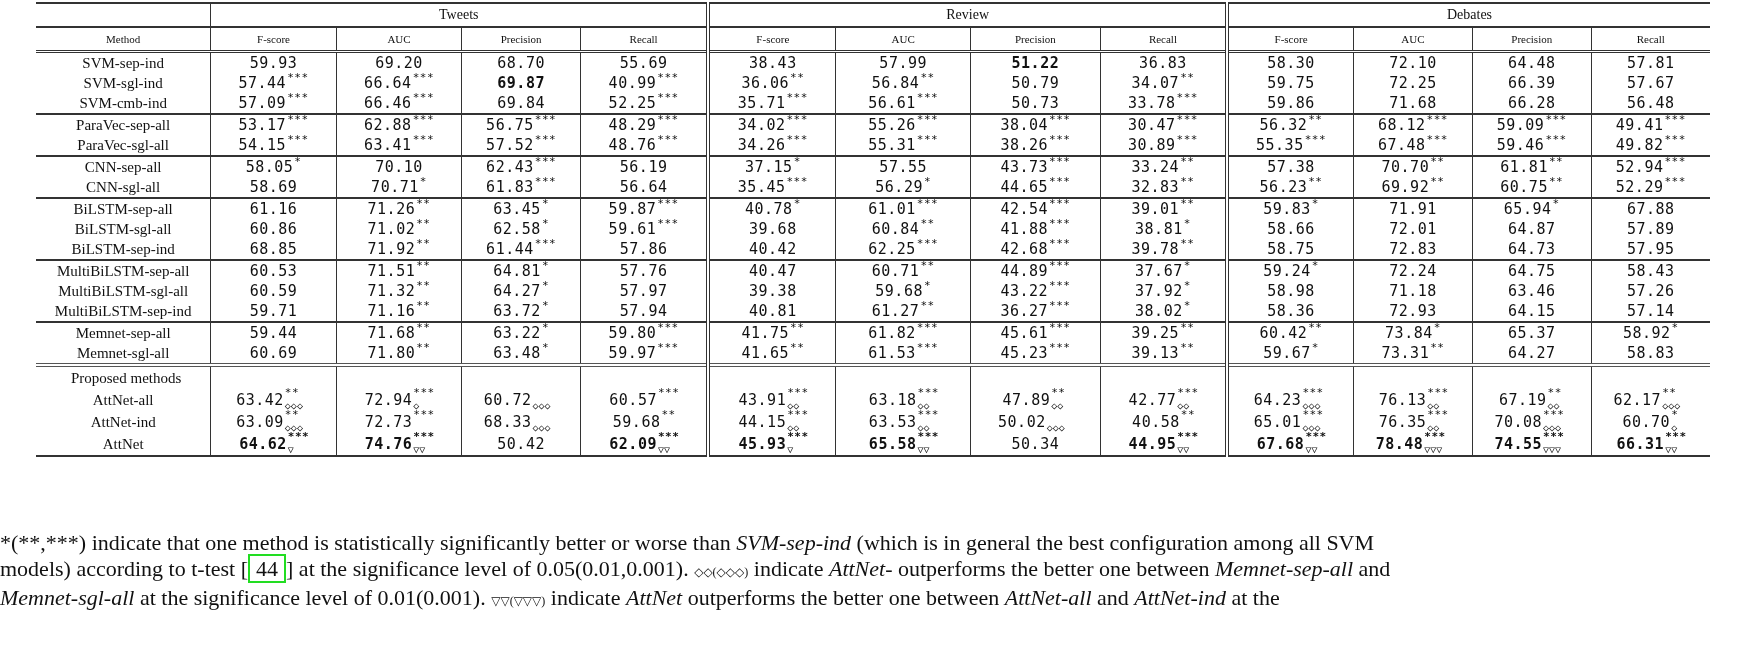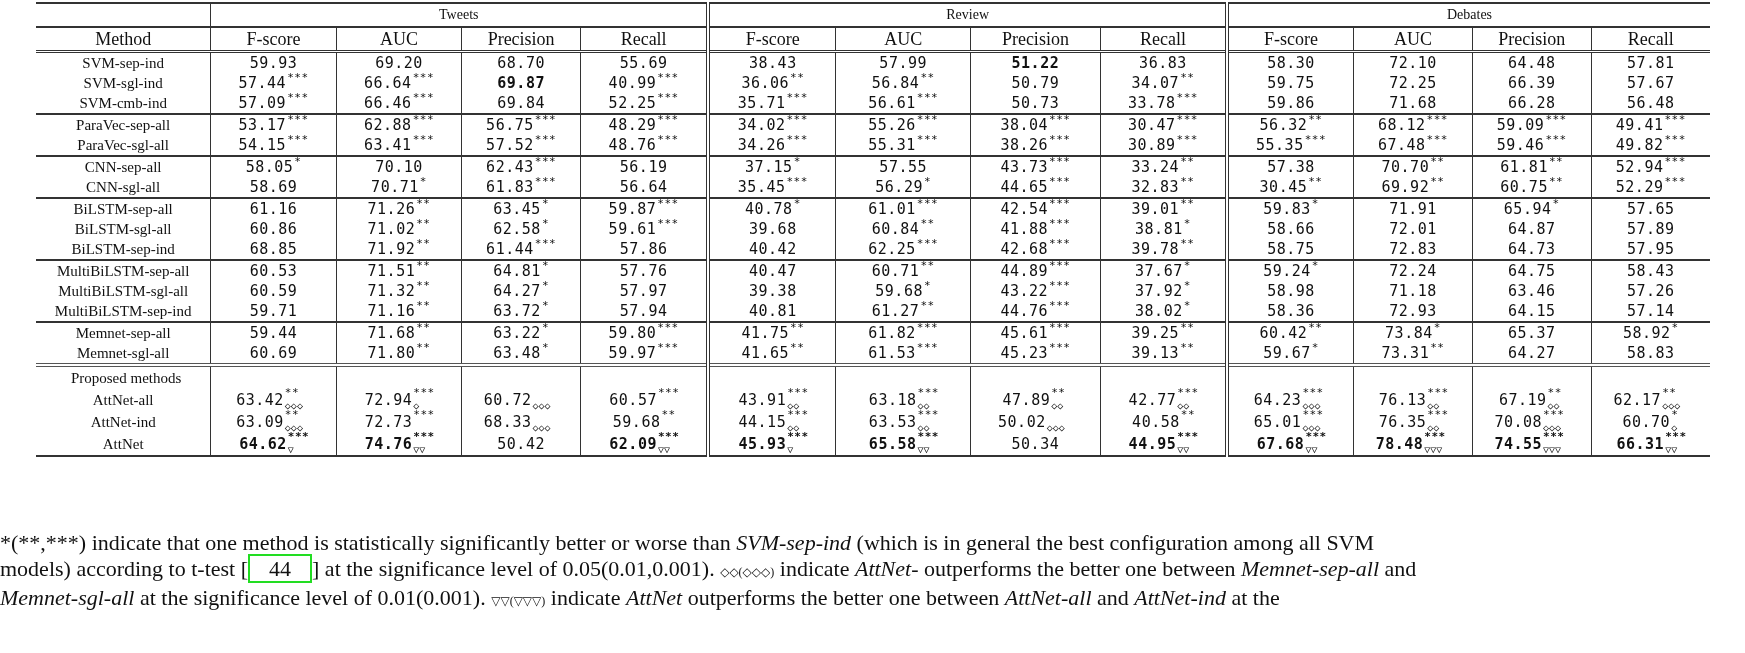--- a/index.html
+++ b/index.html
@@ -1,40 +1,40 @@
 <!DOCTYPE html>
 <html><head>
 <meta charset="utf-8">
 <style>
   html, body { margin:0; padding:0; background:#ffffff; }
   body { width:1745px; height:653px; overflow:hidden; position:relative; font-family:"Liberation Serif", serif; color:#111; }
   table.res { position:absolute; left:36px; top:2px; width:1674px; border-collapse:collapse; table-layout:fixed; }
   table.res td, table.res th { padding:0; text-align:center; white-space:nowrap; font-weight:normal; }
   th.grp { font-family:"Liberation Serif", serif; font-size:14px; height:22px; border-bottom:2px solid #333; }
-  th.col { font-family:"Liberation Serif", serif; font-size:18px; height:22px; border-bottom:3px double #333; }
+  th.col { font-family:"Liberation Serif", serif; font-size:11px; height:22px; border-bottom:3px double #333; }
   td.meth { font-family:"Liberation Serif", serif; font-size:15px; }
   td.val { font-family:"DejaVu Sans Mono","Liberation Mono", monospace; font-size:15px; letter-spacing:0.5px; }
   tr.r td { height:20px; line-height:20px; }
   tr.prop td { height:22px; line-height:18px; }
   .vl { border-left:1px solid #333; }
   .dbl { border-left:4px double #333; }
   .topline { border-top:2px solid #333; }
   .dashtop { border-top:4px double #555; }
   .bottomline { border-bottom:2px solid #333; }
   .toprule { border-top:2px solid #333; }
   .b { font-weight:bold; }
   sup.st { font-size:11px; vertical-align:7px; margin-left:1px; line-height:0; }
   .stack { display:inline-block; position:relative; vertical-align:top; line-height:0; width:0; }
   .sup2 { position:absolute; left:1px; top:-4px; font-size:11px; line-height:11px; }
   .sub2 { position:absolute; left:1px; top:10px; font-size:10px; line-height:10px; letter-spacing:0; }
   td.plabel { text-align:left; padding-left:6px !important; font-family:"Liberation Serif", serif; font-size:15px; }
   td.pmeth { font-family:"Liberation Serif", serif; font-size:15px; }
   .caption { position:absolute; left:0; top:530px; width:1745px; font-family:"Liberation Serif", serif; font-size:22px; line-height:26px; }
   .caption i { font-style:italic; }
-  .cite { border:2px solid #22dd22; padding:0 19px; }
+  .cite { border:2px solid #22dd22; padding:0 6px; }
   .smallsym { font-size:12px; }
 </style>
 </head>
 <body>
 
 <table class="res toprule">
   <colgroup>
     <col style="width:156px">
     <col style="width:112px">
       <col style="width:112px">
@@ -166,39 +166,39 @@
       <tr class="r">
         <td class="meth">CNN-sgl-all</td>
         <td class="val vl"><span>58.69</span></td>
         <td class="val vl"><span>70.71</span><sup class="st">*</sup></td>
         <td class="val vl"><span>61.83</span><sup class="st">***</sup></td>
         <td class="val vl"><span>56.64</span></td>
         <td class="val dbl"><span>35.45</span><sup class="st">***</sup></td>
         <td class="val vl"><span>56.29</span><sup class="st">*</sup></td>
         <td class="val vl"><span>44.65</span><sup class="st">***</sup></td>
         <td class="val vl"><span>32.83</span><sup class="st">**</sup></td>
-        <td class="val dbl"><span>30.45</span><sup class="st">**</sup></td>
+        <td class="val dbl"><span>56.23</span><sup class="st">**</sup></td>
         <td class="val vl"><span>69.92</span><sup class="st">**</sup></td>
         <td class="val vl"><span>60.75</span><sup class="st">**</sup></td>
         <td class="val vl"><span>52.29</span><sup class="st">***</sup></td>
       </tr>
       <tr class="r">
         <td class="meth topline">BiLSTM-sep-all</td>
         <td class="val vl topline"><span>61.16</span></td>
         <td class="val vl topline"><span>71.26</span><sup class="st">**</sup></td>
         <td class="val vl topline"><span>63.45</span><sup class="st">*</sup></td>
         <td class="val vl topline"><span>59.87</span><sup class="st">***</sup></td>
         <td class="val dbl topline"><span>40.78</span><sup class="st">*</sup></td>
         <td class="val vl topline"><span>61.01</span><sup class="st">***</sup></td>
         <td class="val vl topline"><span>42.54</span><sup class="st">***</sup></td>
         <td class="val vl topline"><span>39.01</span><sup class="st">**</sup></td>
         <td class="val dbl topline"><span>59.83</span><sup class="st">*</sup></td>
         <td class="val vl topline"><span>71.91</span></td>
         <td class="val vl topline"><span>65.94</span><sup class="st">*</sup></td>
-        <td class="val vl topline"><span>57.65</span></td>
+        <td class="val vl topline"><span>67.88</span></td>
       </tr>
       <tr class="r">
         <td class="meth">BiLSTM-sgl-all</td>
         <td class="val vl"><span>60.86</span></td>
         <td class="val vl"><span>71.02</span><sup class="st">**</sup></td>
         <td class="val vl"><span>62.58</span><sup class="st">*</sup></td>
         <td class="val vl"><span>59.61</span><sup class="st">***</sup></td>
         <td class="val dbl"><span>39.68</span></td>
         <td class="val vl"><span>60.84</span><sup class="st">**</sup></td>
         <td class="val vl"><span>41.88</span><sup class="st">***</sup></td>
@@ -254,21 +254,21 @@
         <td class="val vl"><span>57.26</span></td>
       </tr>
       <tr class="r">
         <td class="meth">MultiBiLSTM-sep-ind</td>
         <td class="val vl"><span>59.71</span></td>
         <td class="val vl"><span>71.16</span><sup class="st">**</sup></td>
         <td class="val vl"><span>63.72</span><sup class="st">*</sup></td>
         <td class="val vl"><span>57.94</span></td>
         <td class="val dbl"><span>40.81</span></td>
         <td class="val vl"><span>61.27</span><sup class="st">**</sup></td>
-        <td class="val vl"><span>44.76</span><sup class="st">***</sup></td>
+        <td class="val vl"><span>36.27</span><sup class="st">***</sup></td>
         <td class="val vl"><span>38.02</span><sup class="st">*</sup></td>
         <td class="val dbl"><span>58.36</span></td>
         <td class="val vl"><span>72.93</span></td>
         <td class="val vl"><span>64.15</span></td>
         <td class="val vl"><span>57.14</span></td>
       </tr>
       <tr class="r">
         <td class="meth topline">Memnet-sep-all</td>
         <td class="val vl topline"><span>59.44</span></td>
         <td class="val vl topline"><span>71.68</span><sup class="st">**</sup></td>

